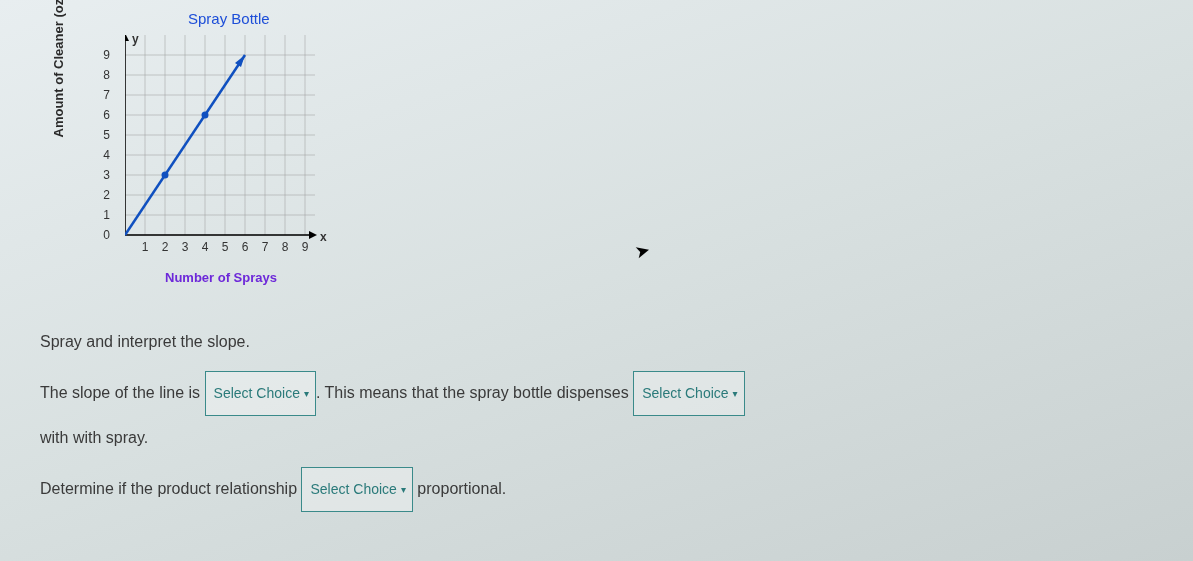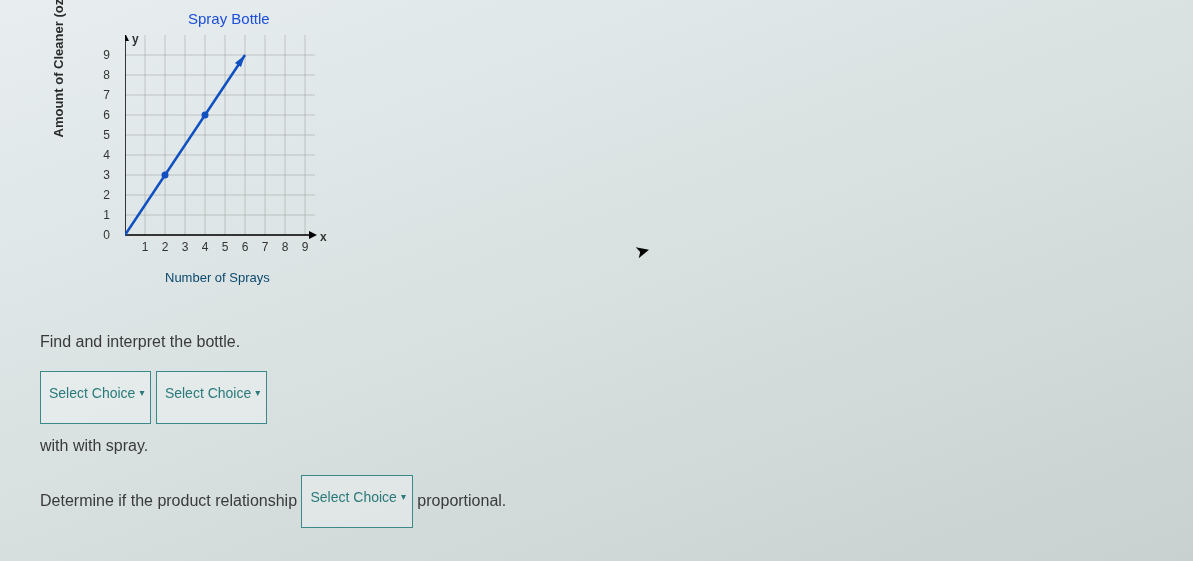--- a/index.html
+++ b/index.html
@@ -36,23 +36,23 @@
     transform-origin: left center;
     font-weight: bold;
     font-size: 13px;
     white-space: nowrap;
     color: #2a2a2a;
   }
   .x-label {
     position: absolute;
     bottom: -5px;
     left: 95px;
-    font-weight: normal;
+    font-weight: bold;
     font-size: 13px;
-    color: #0c4a6e;
+    color: #6d28d9;
   }
   svg.plot {
     position: absolute;
     left: 55px;
     top: 15px;
   }
   .y-ticks {
     position: absolute;
     left: 40px;
     top: 15px;
@@ -76,21 +76,21 @@
     color: #3a3a3a;
     line-height: 2.8;
     max-width: 1080px;
   }
   .question p { margin: 6px 0; }
   .select-choice {
     display: inline-flex;
     align-items: center;
     border: 1px solid #3a8a8a;
     color: #2a7a7a;
-    padding: 2px 6px 10px 8px;
+    padding: 2px 6px 2px 8px;
     font-size: 14px;
     background: rgba(255,255,255,0.3);
     cursor: pointer;
     vertical-align: middle;
     gap: 4px;
     text-align: center;
   }
   .chev {
     font-size: 10px;
     color: #2a7a7a;
@@ -166,26 +166,27 @@
     <span class="x-tick" style="left:80px">4</span>
     <span class="x-tick" style="left:100px">5</span>
     <span class="x-tick" style="left:120px">6</span>
     <span class="x-tick" style="left:140px">7</span>
     <span class="x-tick" style="left:160px">8</span>
     <span class="x-tick" style="left:180px">9</span>
   </div>
 </div>
 
 <div class="question">
-  <p>Find and interpret the bottle.</p>
+  <p>Spray and interpret the slope.</p>
   <p>
+    <span>The slope of the line is</span>
     <span class="select-choice">
       <span>Select Choice</span>
       <span class="chev">▾</span>
-    </span>
+    </span><span>. This means that the spray bottle dispenses</span>
     <span class="select-choice">
       <span>Select Choice</span>
       <span class="chev">▾</span>
     </span>
     <br>
     <span>with with spray.</span>
   </p>
   <p>
     <span>Determine if the product relationship</span>
     <span class="select-choice">

